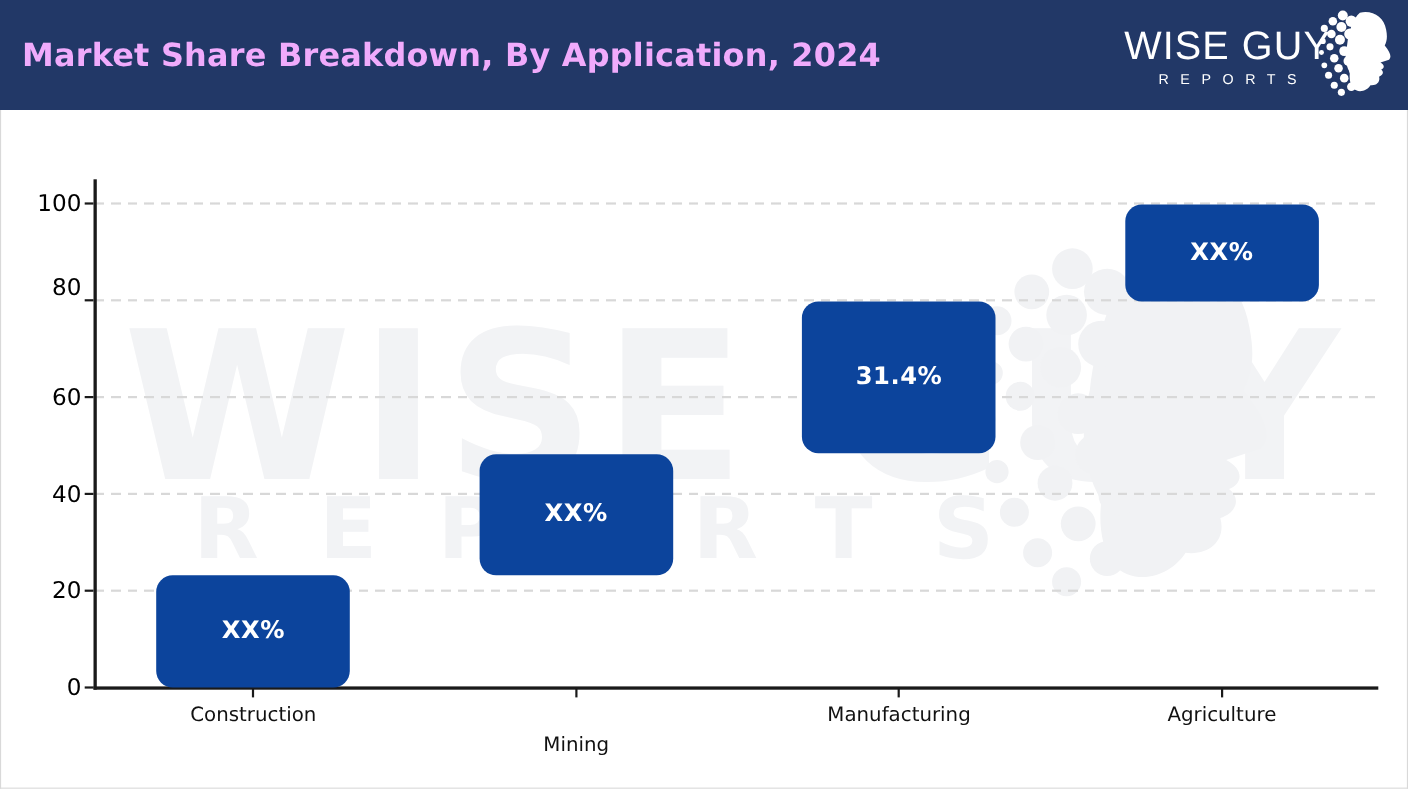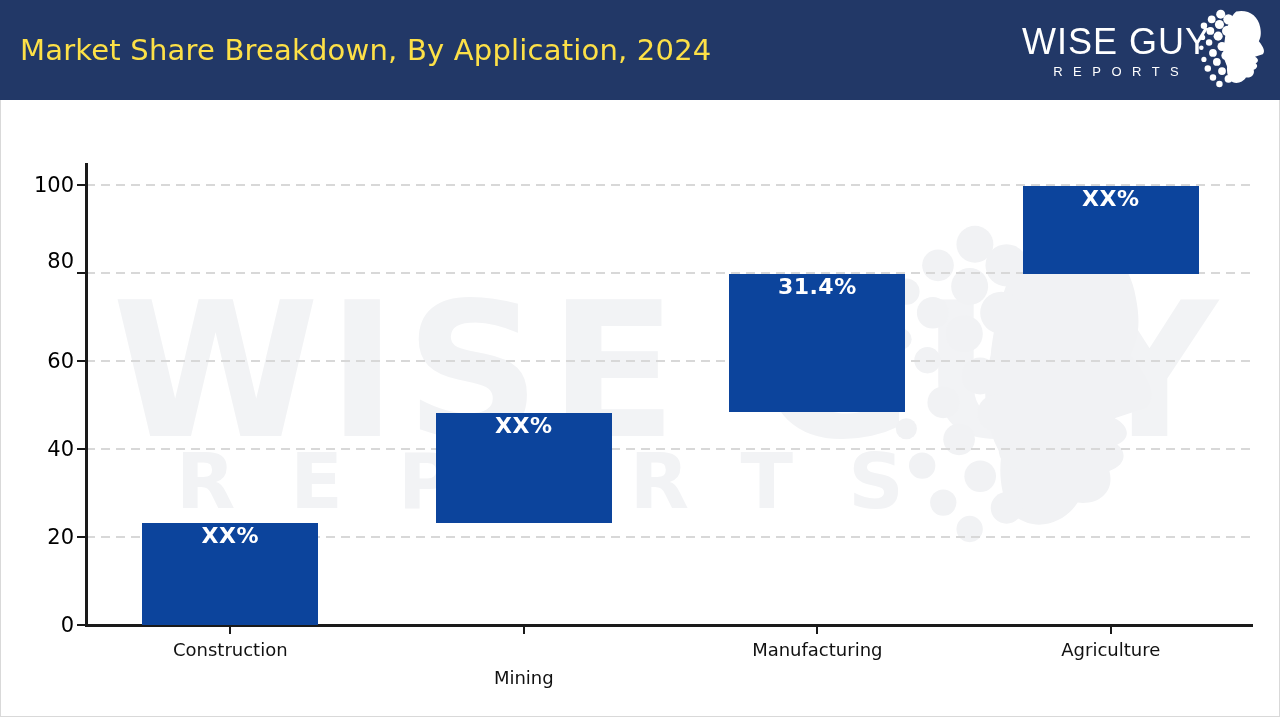--- a/index.html
+++ b/index.html
@@ -6,21 +6,21 @@
   body{
     width:1280px;height:720px;position:relative;overflow:hidden;background:#ffffff;
     font-family:"DejaVu Sans","Liberation Sans",sans-serif;
   }
   
   .header{
     position:absolute;left:0;top:0;width:1280px;height:100px;background:#223867;
   }
   .header-title{
     position:absolute;left:20px;top:0;height:100px;display:flex;align-items:center;
-    color:#fde047;font-size:29px;font-weight:normal;letter-spacing:0.2px;white-space:nowrap;
+    color:#f0abfc;font-size:29px;font-weight:bold;letter-spacing:0.2px;white-space:nowrap;
   }
   .logo{
     position:absolute;right:8px;top:8px;height:86px;display:flex;align-items:center;color:#ffffff;
   }
   .logo-text{display:flex;flex-direction:column;align-items:center;margin-right:-16px;}
   .logo-line1{font-family:"Liberation Sans",sans-serif;font-size:36px;font-weight:400;letter-spacing:1px;line-height:38px;}
   .logo-line2{font-family:"Liberation Sans",sans-serif;font-size:13px;font-weight:400;letter-spacing:10.5px;text-indent:10.5px;margin-top:3px;}
   .logo-head{width:78px;height:84px;color:#ffffff;}
   
   .frame{
@@ -41,21 +41,21 @@
   .wm-head{position:absolute;left:880px;top:122px;width:290px;height:345px;color:#f1f2f4;}
   
   .plot{position:absolute;left:0;top:0;width:1280px;height:720px;}
   .gridline{position:absolute;height:2px;
     background-image:repeating-linear-gradient(90deg,#d8d8d8 0 9px,transparent 9px 15px);}
   .axis{position:absolute;background:#1a1a1a;}
   .ytick{position:absolute;width:8px;height:2px;background:#1a1a1a;}
   .ytick-label{position:absolute;width:54px;text-align:right;font-size:21px;color:#000000;line-height:26px;}
   .xtick{position:absolute;width:2px;height:8px;background:#1a1a1a;}
   .xtick-label{position:absolute;width:240px;text-align:center;font-size:18px;font-weight:normal;color:#111111;}
-  .bar{position:absolute;display:flex;justify-content:center;}
+  .bar{position:absolute;display:flex;align-items:center;justify-content:center;border-radius:15px;}
   .bar-label{color:#ffffff;font-size:22px;font-weight:bold;letter-spacing:0.5px;}
 </style>
 </head>
 <body>
 
 <div class="watermark">
   <div class="wm-line1">WISE GUY</div>
   <div class="wm-line2">REPORTS</div>
   <svg class="wm-head" viewBox="0 0 110 130" preserveAspectRatio="xMidYMid meet">
     <g fill="currentColor">

